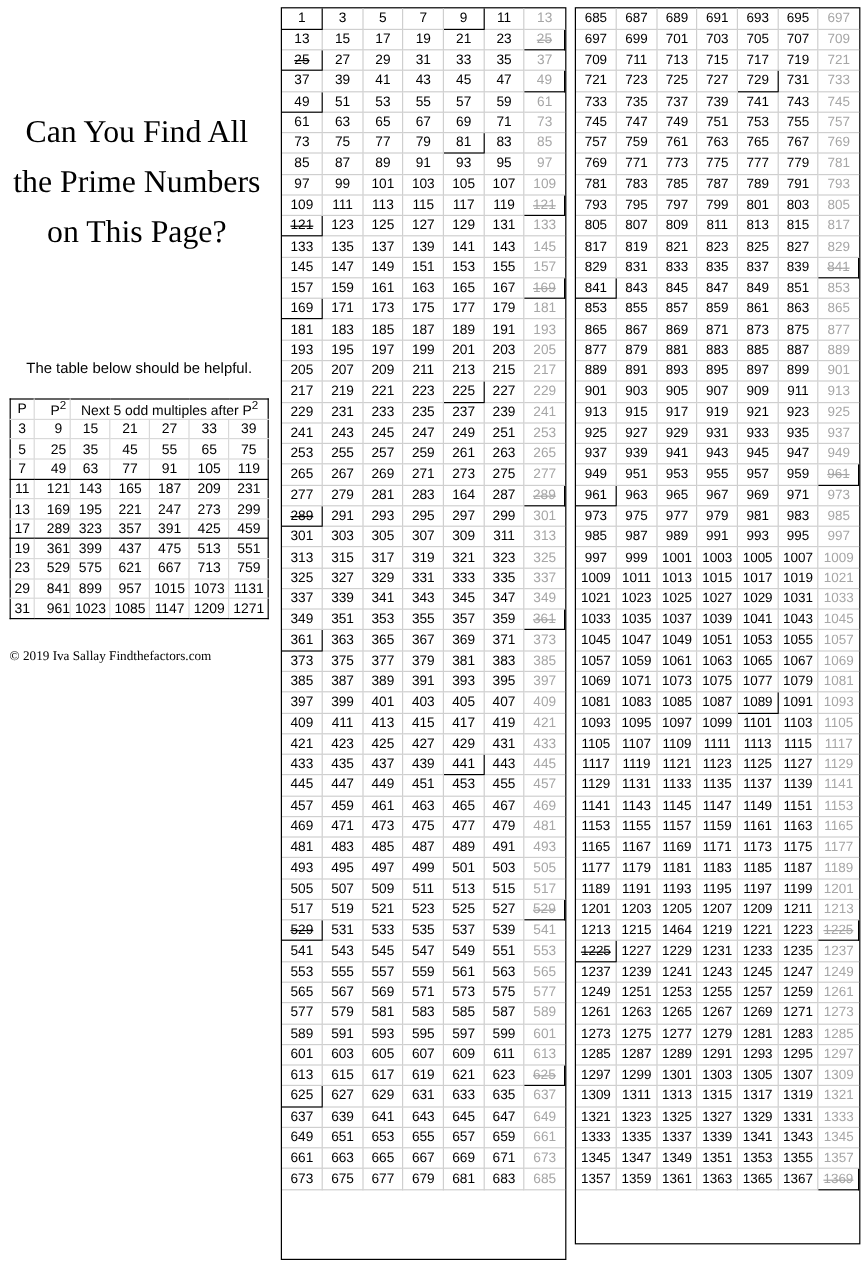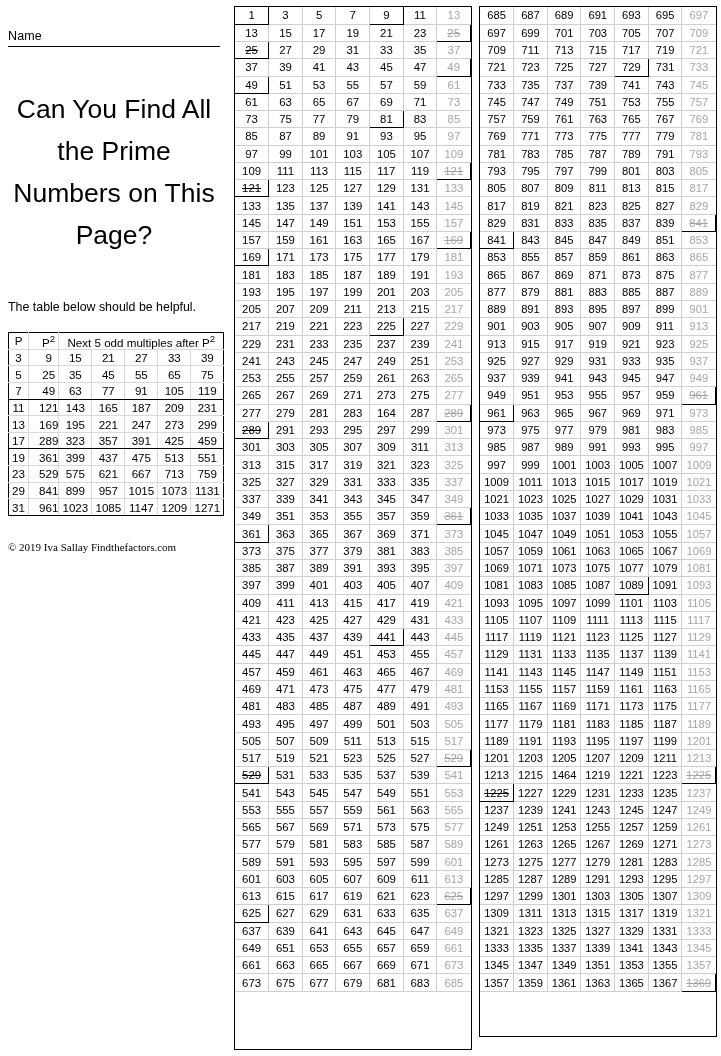--- a/index.html
+++ b/index.html
@@ -36,29 +36,30 @@
     font-family:"Liberation Sans", sans-serif;
     letter-spacing:0.1px;
   }
   #headline{
     position:absolute;
     left:6px;top:88px;
     width:216px;
     text-align:center;
     font-size:26.5px;
     line-height:42px;
-    font-family:Liberation Sans, sans-serif;
+    font-family:Liberation Serif, serif;
     font-weight:400;
   }
   #subline{
     position:absolute;
     left:8px;top:300px;
     width:216px;
     font-size:12.4px;
     font-family:"Liberation Sans", sans-serif;
+    text-align:center;
   }
 
   
   #helper-table{
     position:absolute;
     left:8px;top:332px;
     border-collapse:collapse;
     font-size:11.6px;
     font-family:"Liberation Sans", sans-serif;
   }
@@ -137,23 +138,20 @@
   
   #grid-right table.numgrid{font-size:11.2px;}
 </style>
 </head>
 <body>
 
 <div id="page">
 
   <div id="left-panel">
 
-    <div id="name-row">
-      <span id="name-label">Name</span>
-    </div>
 
     <div id="headline">Can You Find All the Prime Numbers on This Page?</div>
 
     <div id="subline">The table below should be helpful.</div>
 
     <table id="helper-table">
       <tbody id="helper-body">
           <tr class="grp-top">
             <th class="c0">P</th>
             <th class="c1">P<sup>2</sup></th>

